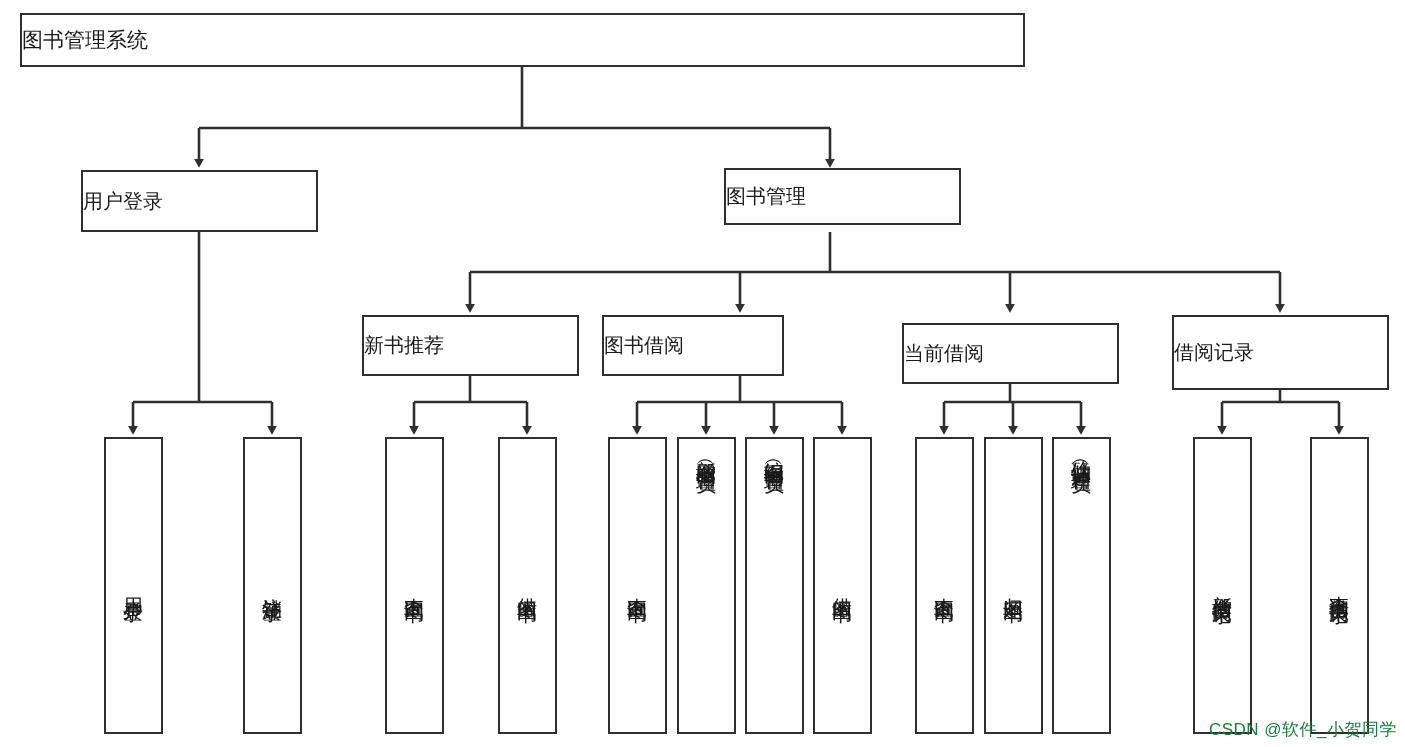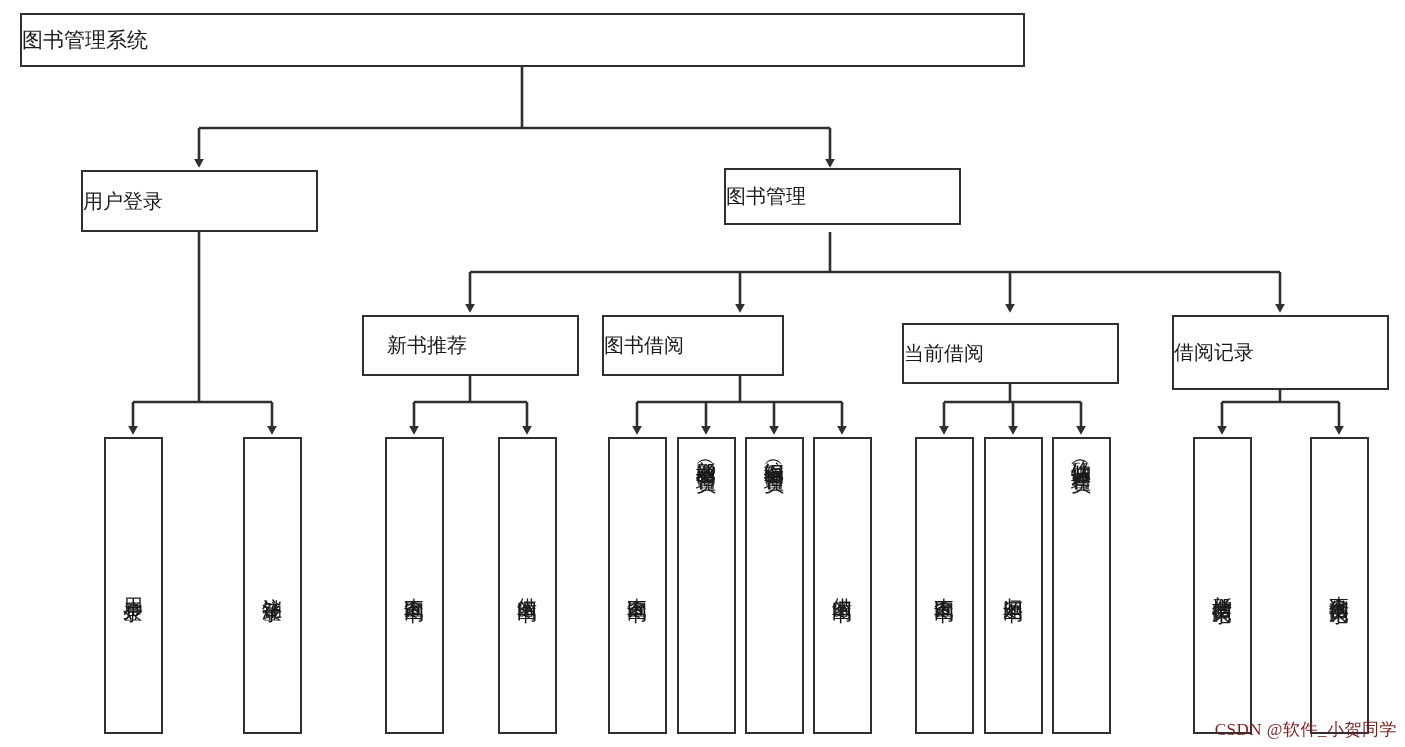--- a/index.html
+++ b/index.html
@@ -64,23 +64,23 @@
     margin-top: 0;
   }
   .leaf.center {
     align-items: center;
     padding-top: 0;
   }
   #watermark {
     position: absolute;
     right: 8px;
     bottom: 6px;
-    font-family: Liberation Serif, serif;
+    font-family: Liberation Sans, sans-serif;
     font-size: 17px;
-    color: #7f1d1d;
+    color: #15803d;
     letter-spacing: 0.5px;
     white-space: nowrap;
     pointer-events: none;
   }
 </style>
 </head>
 <body>
 
 <div id="diagram-root">
 
@@ -140,21 +140,21 @@
   </div>
 
   <div class="node-box level1" style="left:81px; top:170px; width:237px; height:62px;">
     <span class="node-label">用户登录</span>
   </div>
 
   <div class="node-box level1" style="left:712px; top:168px; width:237px; height:57px;margin-left:12px;">
     <span class="node-label">图书管理</span>
   </div>
 
-  <div class="node-box level2" style="left:362px; top:315px; width:217px; height:61px;padding-left:23px;">
+  <div class="node-box level2" style="left:362px; top:315px; width:217px; height:61px;">
     <span class="node-label">新书推荐</span>
   </div>
 
   <div class="node-box level2" style="left:602px; top:315px; width:182px; height:61px;">
     <span class="node-label">图书借阅</span>
   </div>
 
   <div class="node-box level2" style="left:902px; top:315px; width:217px; height:61px;margin-top:8px;">
     <span class="node-label">当前借阅</span>
   </div>

